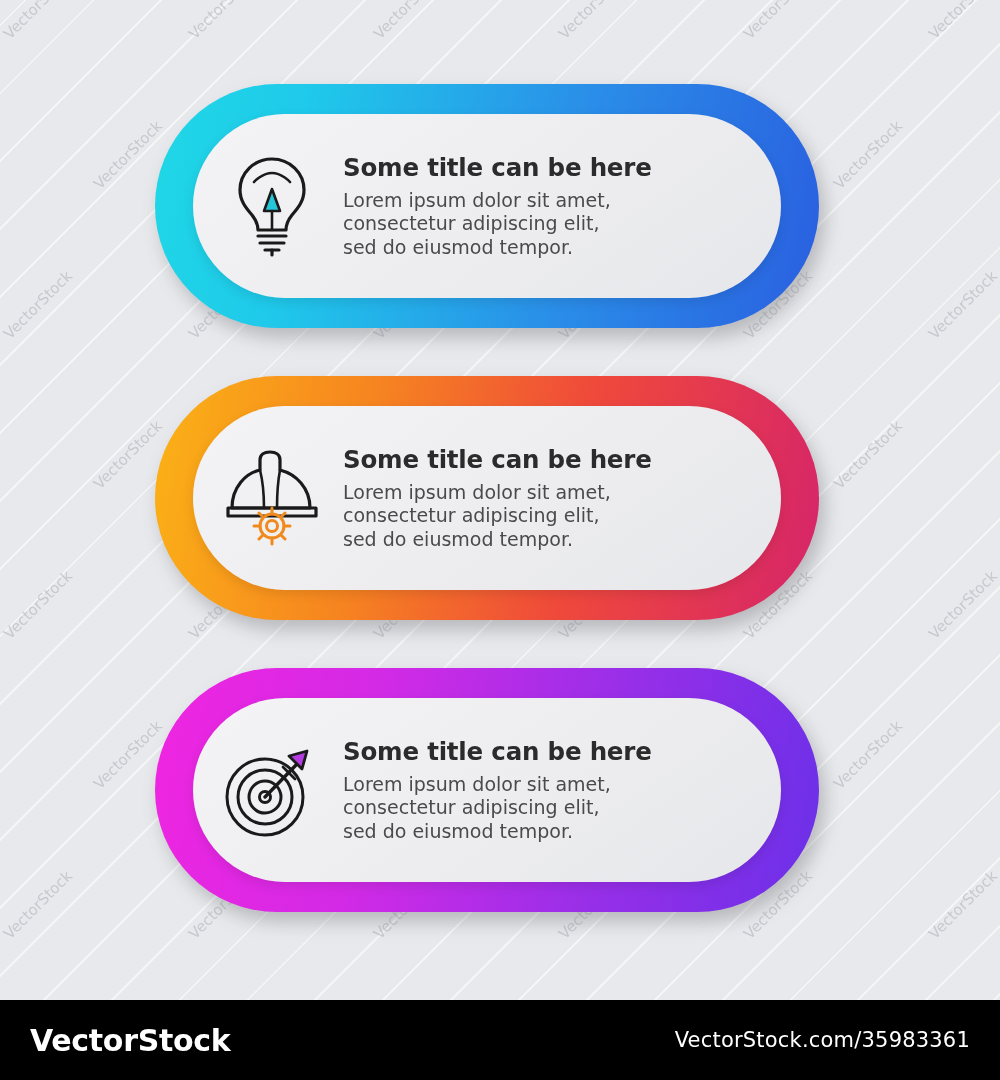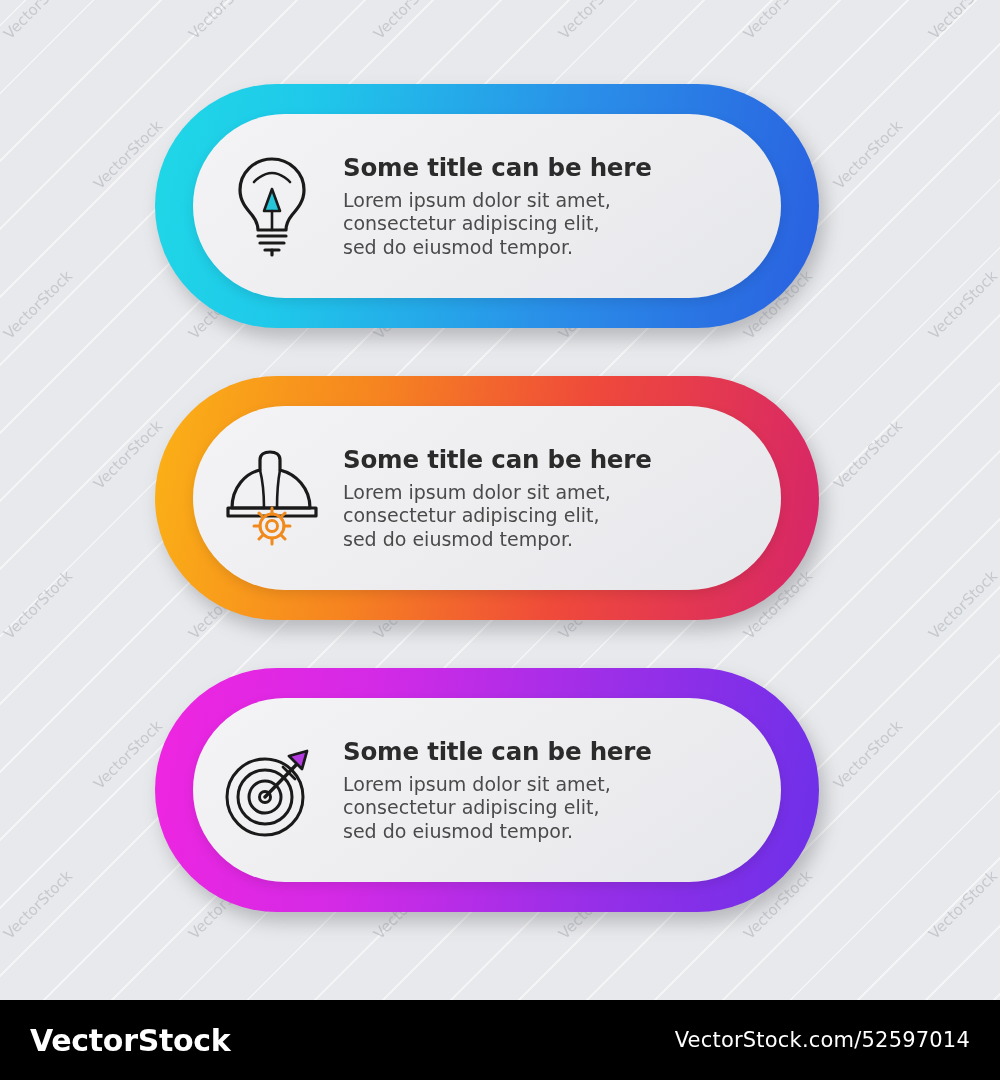--- a/index.html
+++ b/index.html
@@ -271,14 +271,14 @@
       <div class="wm" style="left: 555px; top: 930px;">VectorStock</div>
       <div class="wm" style="left: 740px; top: 930px;">VectorStock</div>
       <div class="wm" style="left: 925px; top: 930px;">VectorStock</div>
     </div>
 </div>
 
 <div id="footer">
   <div class="brand">
     <span>VectorStock</span>
   </div>
-  <div class="code">VectorStock.com/52597014</div>
+  <div class="code">VectorStock.com/35983361</div>
 </div>
 
 </body></html>

